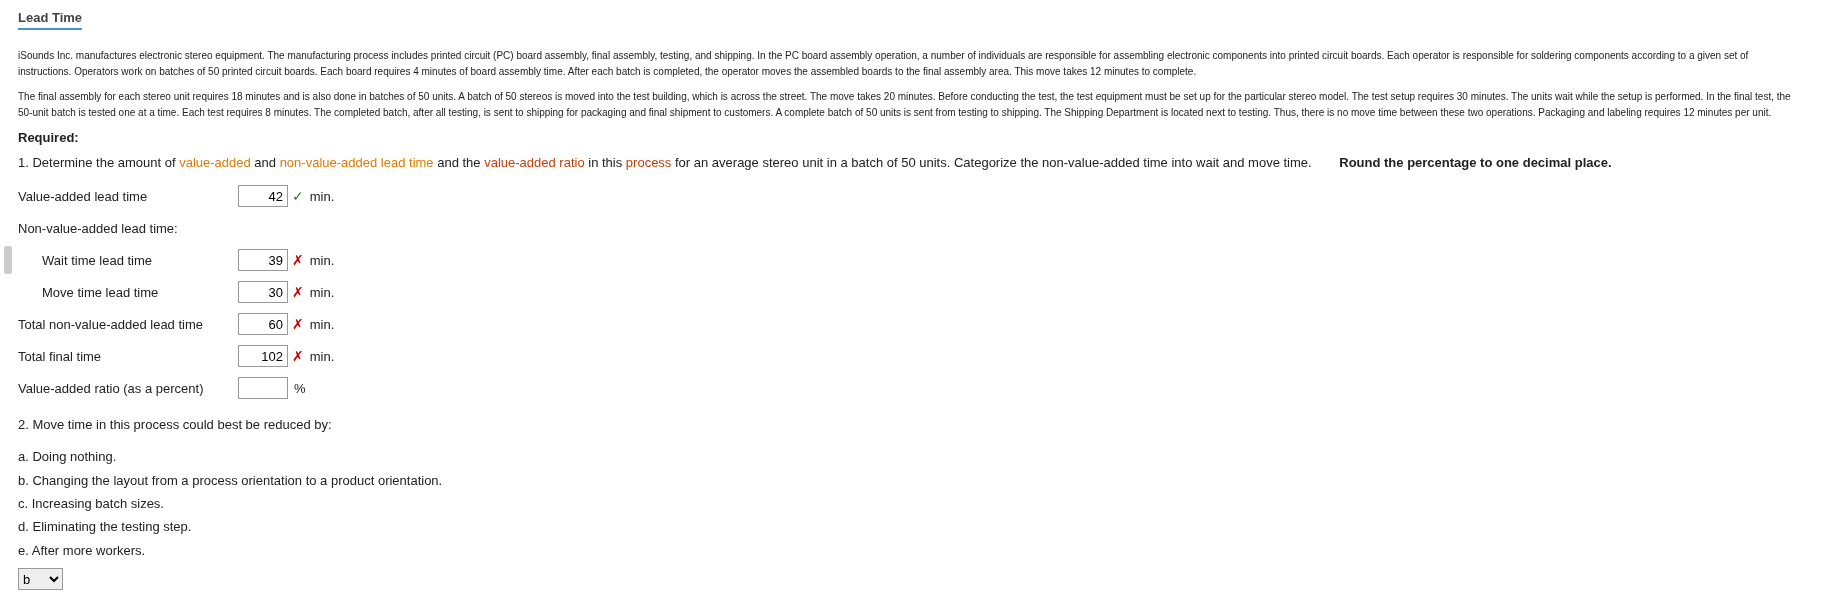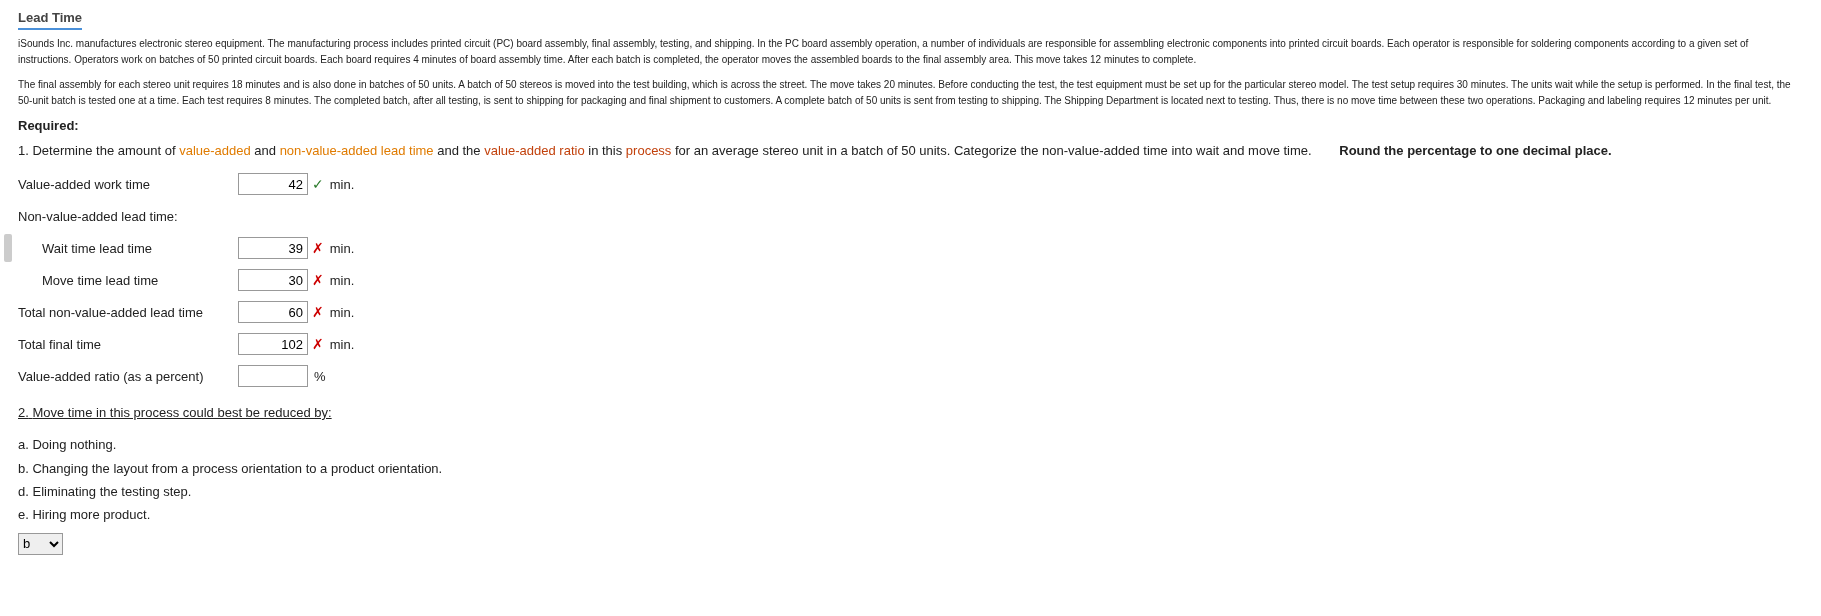--- a/index.html
+++ b/index.html
@@ -8,21 +8,21 @@
       font-size: 13px;
       color: #222;
       background: #fff;
       padding: 10px 18px;
       max-width: 1821px;
     }
     .section-title {
       font-size: 13px;
       font-weight: bold;
       color: #444;
-      margin-bottom: 6px;
+      margin-bottom: 18px;
       border-bottom: 2px solid #4a90d9;
       padding-bottom: 3px;
       display: inline-block;
     }
     .para {
       margin-bottom: 10px;
       line-height: 1.55;
       font-size: 10px;
     }
     .required-label {
@@ -48,21 +48,21 @@
       min-width: 220px;
       font-size: 13px;
     }
     .form-label-indent {
       min-width: 220px;
       font-size: 13px;
       padding-left: 24px;
     }
     .form-input {
       border: 1px solid #999;
-      width: 70px;
+      width: 50px;
       height: 22px;
       text-align: right;
       font-size: 13px;
       padding: 0 4px;
       margin-right: 4px;
     }
     .status-icon {
       font-size: 14px;
       margin-right: 4px;
     }
@@ -116,21 +116,21 @@
 
 <p class="required-label">Required:</p>
 
 <p class="question-text">
   <span>1.</span>
   Determine the amount of <span class="highlight-orange">value-added</span> and <span class="highlight-orange">non-value-added lead time</span> and the <span class="highlight-green">value-added ratio</span> in this <span class="highlight-green">process</span> for an average stereo unit in a batch of 50 units. Categorize the non-value-added time into wait and move time. <span class="bold">Round the percentage to one decimal place.</span>
 </p>
 
 
 <div class="form-row">
-  <span class="form-label">Value-added work time</span>
+  <span class="form-label">Value-added lead time</span>
   <input class="form-input" type="text" value="42" style="">
   <span class="status-icon status-correct">✓</span>
   <span class="unit-label">min.</span>
 </div>
 
 
 <div class="form-row">
   <span class="form-label">Non-value-added lead time:</span>
 </div>
 
@@ -168,30 +168,31 @@
 </div>
 
 
 <div class="form-row">
   <span class="form-label">Value-added ratio (as a percent)</span>
   <input class="form-input" type="text" value="" style="">
   <span class="unit-label">%</span>
 </div>
 
 
-<p class="question-text" style="margin-top:14px;text-decoration:underline;">
+<p class="question-text" style="margin-top:14px;">
   <span>2.</span>
   <span>Move time in this process could best be reduced by:</span>
 </p>
 
 <div class="answer-choices">
   <p><span>a.</span> <span>Doing nothing.</span></p>
   <p><span>b.</span> <span>Changing the layout from a process orientation to a product orientation.</span></p>
+  <p><span>c.</span> <span>Increasing batch sizes.</span></p>
   <p><span>d.</span> <span>Eliminating the testing step.</span></p>
-  <p><span>e.</span> <span>Hiring more product.</span></p>
+  <p><span>e.</span> <span>After more workers.</span></p>
 </div>
 
 <div class="select-row">
   <select>
     <option value="a">a</option>
     <option value="b" selected="">b</option>
     <option value="c">c</option>
     <option value="d">d</option>
     <option value="e">e</option>
   </select>

